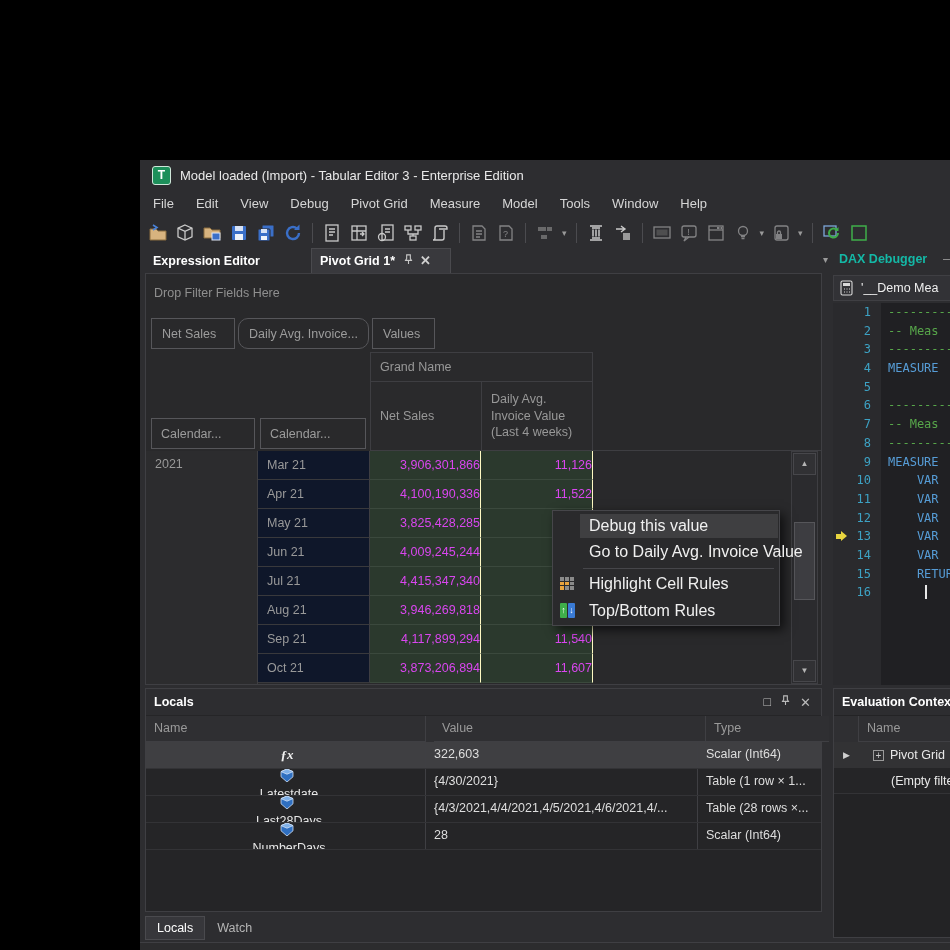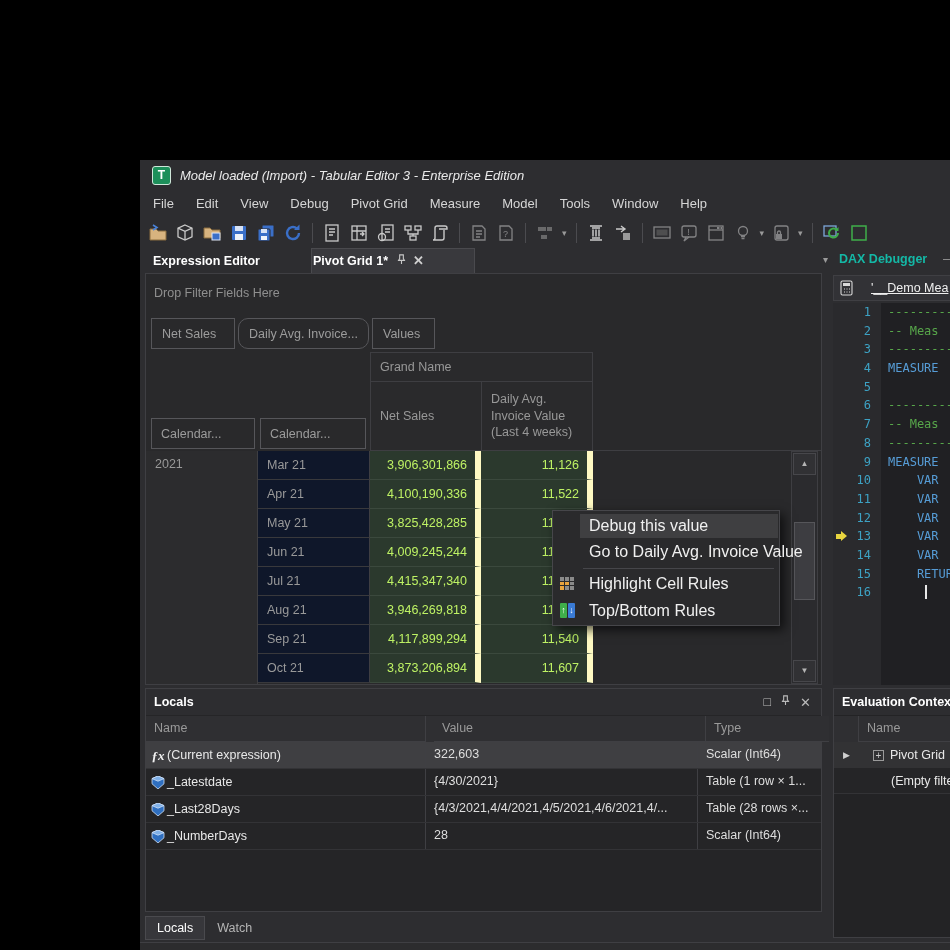--- a/index.html
+++ b/index.html
@@ -4,37 +4,37 @@
 <style>
   html,body{margin:0;padding:0;background:#000;}
   .screen{position:relative;width:950px;height:950px;background:#000;overflow:hidden;
           font-family:"Liberation Sans",sans-serif;-webkit-font-smoothing:antialiased;}
   .win{position:absolute;left:140px;top:160px;width:880px;height:800px;background:#2d2d30;
        box-shadow:0 0 45px rgba(0,0,0,.9);font-size:12.5px;color:#ececec;}
   
   .titlebar{position:absolute;left:0;top:0;width:100%;height:30px;display:flex;align-items:center;}
   .applogo{width:17px;height:17px;margin-left:12px;border-radius:3px;background:#1d8f5a;
            border:1px solid #cfe7da;color:#fff;font-weight:bold;font-size:12px;line-height:16px;text-align:center;}
-  .apptitle{margin-left:9px;color:#e9e9e9;font-size:13px;font-style:italic;}
+  .apptitle{margin-left:9px;color:#e9e9e9;font-size:13px;}
   
   .menubar{position:absolute;left:2px;top:30px;height:27px;display:flex;align-items:center;}
   .menu-item{padding:0 11px;color:#d6d6d6;font-size:13px;line-height:27px;cursor:default;}
   
   .toolbar{position:absolute;left:6px;top:57px;height:31px;display:flex;align-items:center;gap:3px;}
   .ti{width:24px;height:24px;display:flex;align-items:center;justify-content:center;}
   .ti svg{width:20px;height:20px;}
   .ti.dim{opacity:.55;}
   .tsep{width:1px;height:20px;background:#4b4b4f;margin:0 4px;}
   .tcaret{color:#9a9a9a;font-size:9px;padding:0 2px;}
   
   .tabstrip{position:absolute;left:5px;top:88px;width:690px;height:25px;}
   .dtab{position:absolute;top:0;height:25px;display:flex;align-items:center;font-weight:bold;color:#fff;}
   .dtab.inactive{left:0;width:160px;padding-left:8px;}
-  .dtab.active{left:166px;width:164px;background:#39393d;border:1px solid #4a4a4e;border-bottom:none;
-               box-sizing:border-box;padding-left:1px;}
+  .dtab.active{left:166px;width:140px;background:#39393d;border:1px solid #4a4a4e;border-bottom:none;
+               box-sizing:border-box;padding-left:8px;}
   .tab-pin{margin-left:8px;}
   .tab-close{margin-left:6px;color:#d0d0d0;font-size:13px;line-height:12px;}
   .strip-caret{position:absolute;left:678px;top:6px;color:#9a9a9a;font-size:10px;}
   
   .pivot{position:absolute;left:5px;top:113px;width:677px;height:412px;background:#29292b;
          border:1px solid #3f3f43;box-sizing:border-box;overflow:hidden;}
   .dropfilter{position:absolute;left:8px;top:12px;color:#8f8f8f;}
   .fieldbtn{position:absolute;top:44px;height:31px;border:1px solid #56565a;box-sizing:border-box;
             color:#9c9c9c;display:flex;align-items:center;padding:0 10px;}
   .hcell{position:absolute;border:1px solid #3e3e42;box-sizing:border-box;color:#989898;
@@ -42,35 +42,35 @@
   .hfill{position:absolute;left:446px;top:78px;width:231px;height:99px;border-bottom:1px solid #3e3e42;box-sizing:border-box;}
   .rowbtn{position:absolute;top:144px;height:31px;border:1px solid #56565a;box-sizing:border-box;
           color:#9c9c9c;display:flex;align-items:center;padding:0 9px;}
   .pg-body{position:absolute;left:0;top:177px;width:677px;height:235px;}
   .pg-year{position:absolute;left:0;top:0;width:112px;height:235px;border-right:1px solid #3e3e42;
            box-sizing:border-box;color:#999;padding:6px 0 0 9px;background:#2c2c2e;}
   .pg-rows{position:absolute;left:112px;top:0;}
   .pg-row{display:flex;height:29px;}
   .pg-month{width:112px;background:#0f172a;border-bottom:1px solid #39393c;border-right:1px solid #3e3e42;
             box-sizing:border-box;color:#999;line-height:28px;padding-left:9px;}
-  .pg-val{width:111px;background:#2b392d;border-bottom:1px solid #3b493d;border-right:6px solid #fef9c3;
-          box-sizing:border-box;color:#bef264;line-height:28px;text-align:right;padding-right:8px;}
+  .pg-val{width:111px;background:#2b392d;border-bottom:1px solid #3b493d;border-right:1px solid #fef9c3;
+          box-sizing:border-box;color:#d946ef;line-height:28px;text-align:right;}
   .pg-row .pg-val:last-child{width:112px;}
   .vscroll{position:absolute;left:645px;top:177px;width:27px;height:233px;background:#2b2b2e;
            border:1px solid #3e3e42;box-sizing:border-box;}
   .sbtn{position:absolute;left:1px;width:23px;height:22px;background:#313134;border:1px solid #47474b;
         box-sizing:border-box;color:#b5b5b5;font-size:8px;text-align:center;line-height:20px;}
   .sthumb{position:absolute;left:2px;top:70px;width:21px;height:78px;background:#3d3d41;border:1px solid #56565a;box-sizing:border-box;}
   
   .dax{position:absolute;left:693px;top:88px;width:200px;height:437px;}
   .dax-title{position:absolute;left:6px;top:4px;font-weight:bold;color:#14b8a6;white-space:nowrap;}
   .dax-dash{position:absolute;left:110px;top:4px;color:#9a9a9a;}
   .crumb{position:absolute;left:0;top:27px;width:200px;height:26px;background:#323236;border:1px solid #3f3f43;
          box-sizing:border-box;display:flex;align-items:center;}
-  .crumb-text{margin-left:18px;color:#efefef;white-space:nowrap;text-decoration:underline;}
+  .crumb-text{margin-left:8px;color:#efefef;white-space:nowrap;}
   .editor{position:absolute;left:0;top:55px;width:200px;height:382px;background:#202023;}
   .gutter{position:absolute;left:0;top:0;width:48px;height:100%;background:#2a2a2d;}
   .ln{position:relative;height:18.7px;line-height:18.7px;text-align:right;padding-right:10px;
       color:#3da2c4;font-family:"DejaVu Sans Mono",monospace;font-size:12px;}
   .exec-arrow{position:absolute;left:3px;top:7px;width:5px;height:5px;background:#e8d53f;}
   .exec-arrow::after{content:'';position:absolute;left:5px;top:-3px;border-left:6px solid #e8d53f;
       border-top:5.5px solid transparent;border-bottom:5.5px solid transparent;}
   .codecol{position:absolute;left:48px;top:0;right:0;bottom:0;padding:0 0 0 7px;}
   .cl{height:18.7px;line-height:18.7px;font-family:"DejaVu Sans Mono",monospace;font-size:12px;
       white-space:pre;position:relative;}
@@ -99,21 +99,21 @@
   .ptitle{position:absolute;left:0;top:0;width:100%;height:26px;background:#2d2d30;display:flex;align-items:center;}
   .ptitle .t{margin-left:8px;font-weight:bold;color:#fff;}
   .pt-icons{position:absolute;right:10px;top:0;height:26px;display:flex;align-items:center;gap:9px;color:#bbb;}
   .grid-head{position:absolute;left:0;top:27px;height:26px;display:flex;background:#2f2f32;}
   .gh{box-sizing:border-box;border-right:1px solid #3f3f43;border-bottom:1px solid #3f3f43;
       color:#9a9a9a;line-height:25px;padding-left:8px;}
   .locals-rows{position:absolute;left:0;top:53px;width:100%;}
   .lr{display:flex;height:26px;background:#252527;border-bottom:1px solid #333336;}
   .lr.sel{background:#3f3f42;}
   .lc{box-sizing:border-box;border-right:1px solid #3f3f43;line-height:25px;overflow:hidden;white-space:nowrap;}
-  .lc.n{width:280px;display:flex;align-items:center;color:#e8e8e8;}
+  .lc.n{width:280px;display:flex;align-items:center;color:#e8e8e8;flex-direction:column;}
   .lc.v{width:272px;padding-left:8px;color:#dedede;}
   .lc.t{width:123px;padding-left:8px;color:#dedede;border-right:none;}
   .vicon{width:18px;margin-left:3px;display:inline-flex;justify-content:center;flex:none;}
   .vicon.fx{font-family:"Liberation Serif",serif;font-style:italic;font-weight:bold;color:#f0f0f0;font-size:13px;}
   
   .btabs{position:absolute;left:5px;top:756px;width:677px;height:25px;display:flex;align-items:flex-start;}
   .btab{height:24px;line-height:23px;padding:0 11px;box-sizing:border-box;}
   .btab.active{background:#37373b;border:1px solid #4a4a4e;color:#fff;}
   .btab.idle{color:#b5b5b5;border:1px solid transparent;}
   .statusbar{position:absolute;left:0;top:782px;width:100%;height:18px;background:#2c2c2e;border-top:1px solid #3f3f43;}

